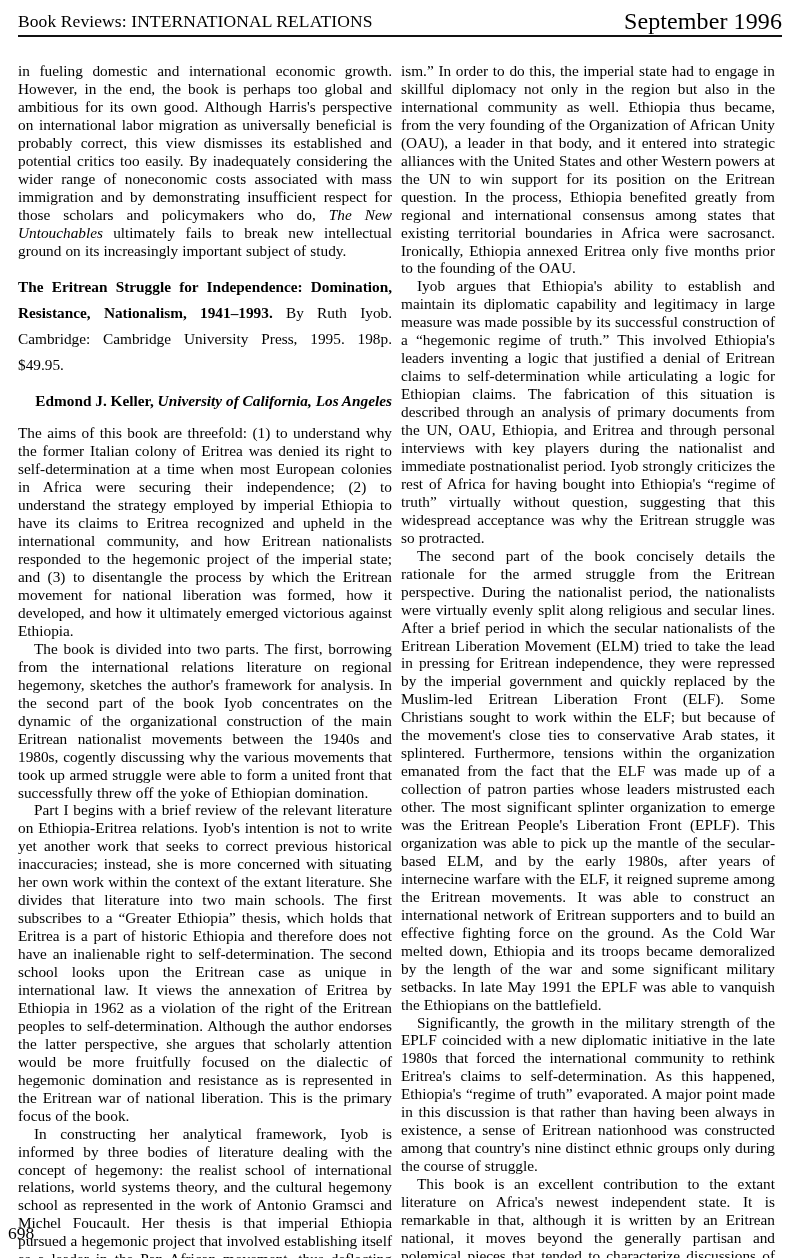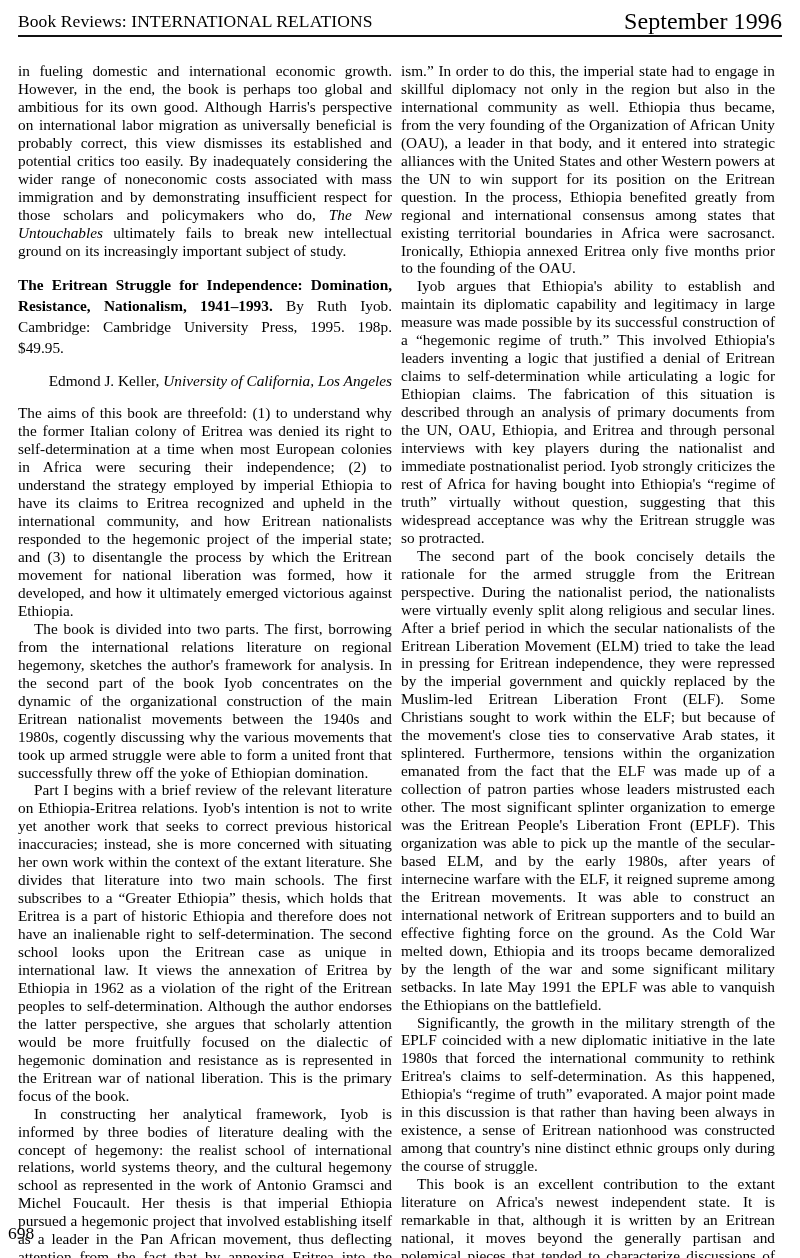--- a/index.html
+++ b/index.html
@@ -83,33 +83,34 @@
   }
   p.body.noindent {
     text-indent: 0;
   }
 
   
   .book-entry {
     margin-top: 15px;
     margin-bottom: 0;
     font-size: 15.3px;
-    line-height: 21px;
+    line-height: 26px;
     text-align: justify;
     padding-left: 0;
   }
   .book-entry .title {
     font-weight: bold;
   }
   .byline {
     margin-top: 14px;
     margin-bottom: 14px;
     font-size: 15.3px;
     line-height: 17.95px;
     text-align: right;
+    font-weight: bold;
   }
   .byline .affil {
     font-style: italic;
   }
 
   em.ital { font-style: italic; }
 
   
   .folio {
     position: absolute;

